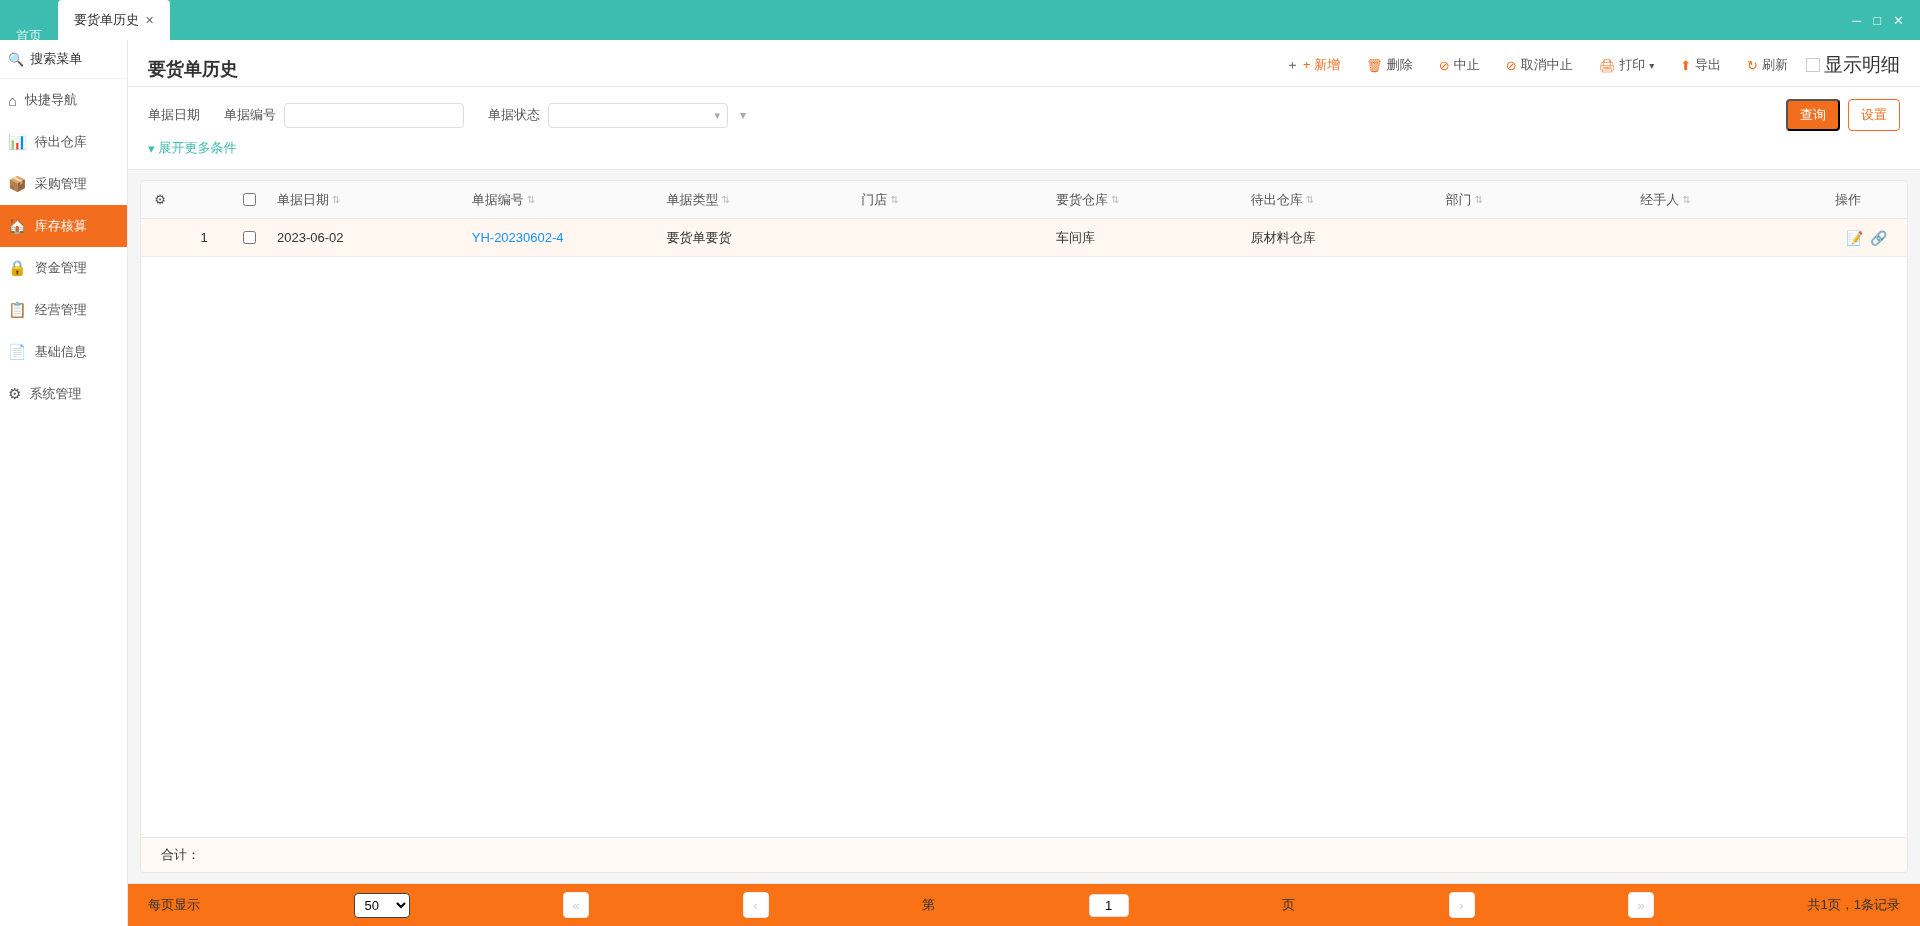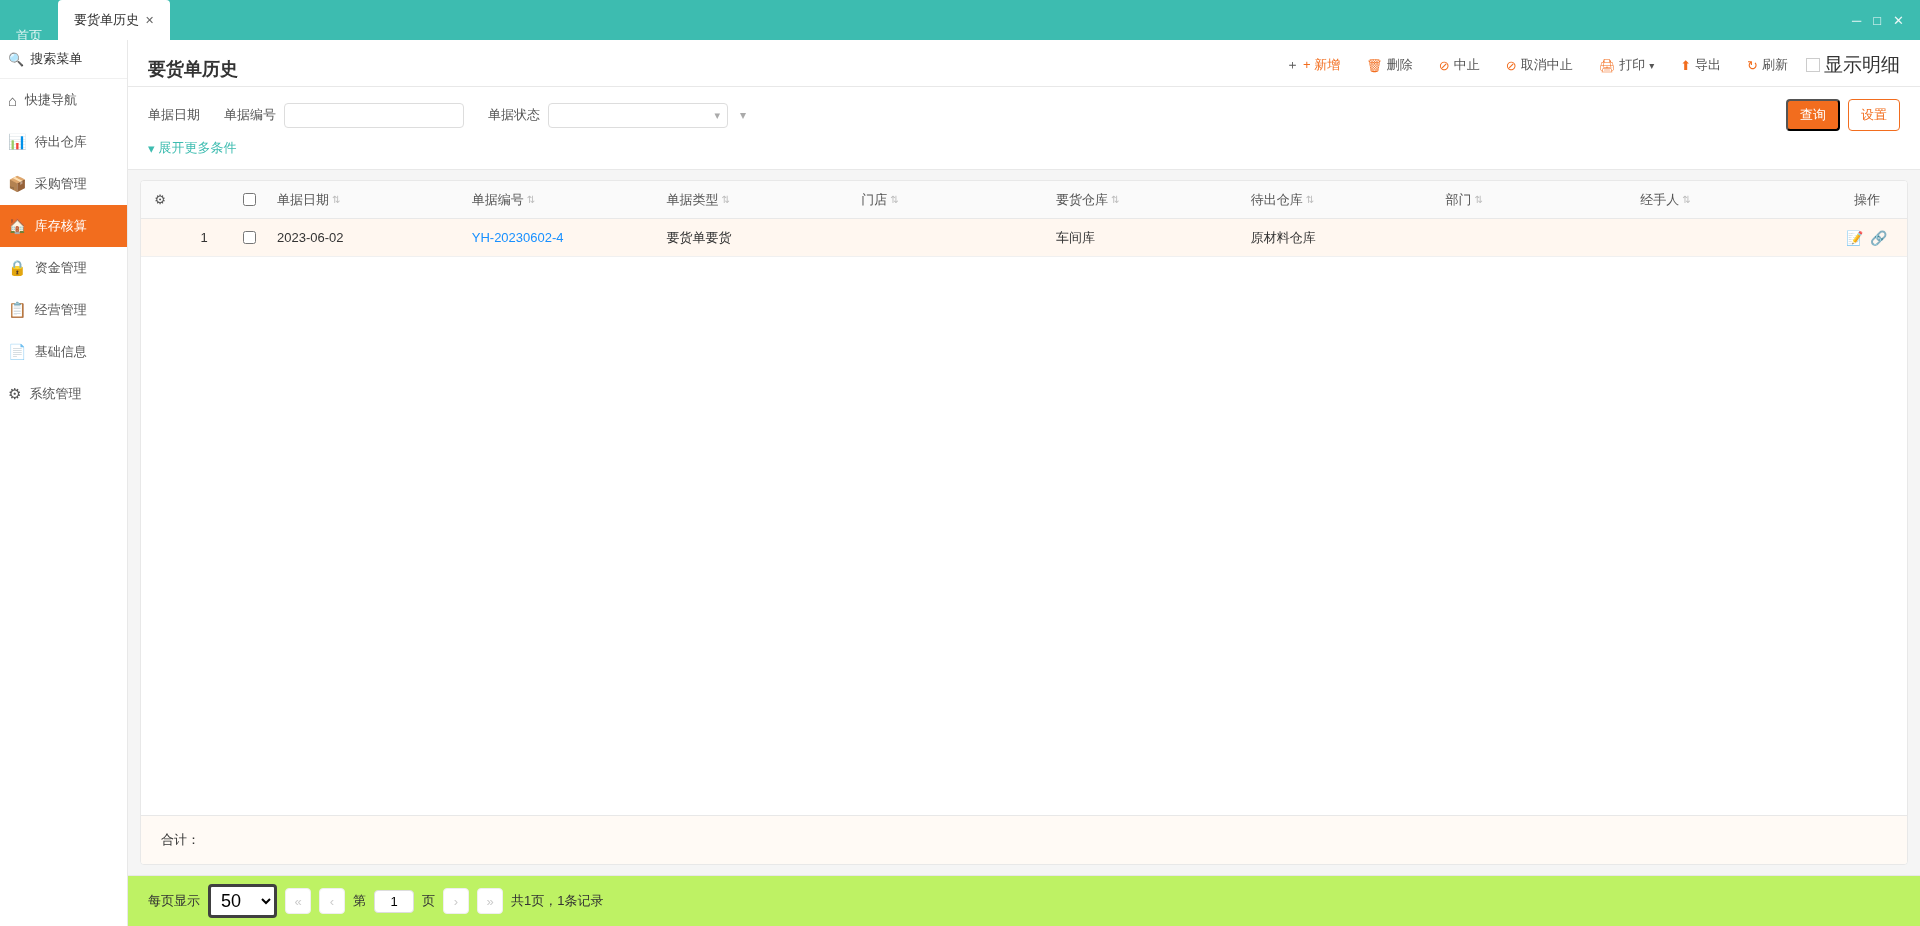--- a/index.html
+++ b/index.html
@@ -49,42 +49,42 @@
     .filter-input { border: 1px solid #ddd; border-radius: 4px; padding: 4px 8px; font-size: 13px; width: 180px; outline: none; }
     .filter-select { border: 1px solid #ddd; border-radius: 4px; padding: 4px 8px; font-size: 13px; width: 180px; background: #fff; appearance: none; cursor: pointer; }
     .expand-more { color: #3dbcb0; cursor: pointer; font-size: 13px; display: flex; align-items: center; gap: 4px; margin-top: 8px; }
 
     
     .table-area { flex: 1; overflow: auto; background: #fff; margin: 10px 12px; border-radius: 4px; border: 1px solid #e8e8e8; display: flex; flex-direction: column; }
     .table-header { display: flex; align-items: center; background: #fafafa; border-bottom: 1px solid #e8e8e8; height: 38px; position: sticky; top: 0; z-index: 1; }
     .th { flex: 1; padding: 0 8px; font-size: 13px; color: #555; display: flex; align-items: center; gap: 3px; white-space: nowrap; }
     .th.num { width: 50px; flex: none; justify-content: center; }
     .th.check { width: 40px; flex: none; justify-content: center; }
-    .th.ops { width: 80px; flex: none; justify-content: center; }
+    .th.ops { width: 80px; flex: none; }
     .th .sort-icon { color: #bbb; font-size: 10px; }
     .th.settings-col { width: 38px; flex: none; justify-content: center; }
     .table-row { display: flex; align-items: center; height: 38px; border-bottom: 1px solid #f0f0f0; }
     .table-row.highlighted { background: #fff7f0; }
     .td { flex: 1; padding: 0 8px; font-size: 13px; color: #333; display: flex; align-items: center; white-space: nowrap; overflow: hidden; }
     .td.num { width: 50px; flex: none; justify-content: center; }
     .td.check { width: 40px; flex: none; justify-content: center; }
     .td.ops { width: 80px; flex: none; justify-content: center; gap: 6px; }
     .td.settings-col { width: 38px; flex: none; }
     .td a { color: #1890ff; text-decoration: none; }
     .td-icon { color: #aaa; cursor: pointer; font-size: 14px; }
 
     
-    .summary-row { background: #fffaf5; border-top: 1px solid #e8e8e8; padding: 15px 20px; font-size: 13px; color: #333; margin-top: auto; flex-shrink: 0; }
-
-    
-    .pagination { background: #bef264; border-top: 1px solid #e8e8e8; padding: 8px 20px; display: flex; align-items: center; justify-content: flex-start; gap: 8px; font-size: 13px; flex-shrink: 0; }
+    .summary-row { background: #fffaf5; border-top: 1px solid #e8e8e8; padding: 8px 20px; font-size: 13px; color: #333; margin-top: auto; flex-shrink: 0; }
+
+    
+    .pagination { background: #f97316; border-top: 1px solid #e8e8e8; padding: 8px 20px; display: flex; align-items: center; justify-content: space-between; gap: 16px; font-size: 13px; flex-shrink: 0; }
     .page-btn { width: 26px; height: 26px; border: 1px solid #ddd; border-radius: 4px; display: flex; align-items: center; justify-content: center; cursor: pointer; background: #fff; color: #555; }
     .page-btn.disabled { color: #ccc; cursor: not-allowed; border-color: #eee; }
     .page-input { width: 40px; border: 1px solid #ddd; border-radius: 4px; padding: 3px 6px; text-align: center; font-size: 13px; }
-    .page-select { border: 3px solid #404040; border-radius: 4px; padding: 3px 6px; font-size: 18px; background: #fff; }
+    .page-select { border: 1px solid #404040; border-radius: 4px; padding: 3px 6px; font-size: 13px; background: #fff; }
     .checkbox-input { cursor: pointer; }
 
     .filter-group-vertical { display: flex; flex-direction: column; gap: 2px; }
     .filter-row-main { display: flex; align-items: center; gap: 24px; }
     .select-wrapper { position: relative; display: inline-flex; align-items: center; }
     .select-wrapper::after { content: "▾"; position: absolute; right: 8px; color: #aaa; pointer-events: none; font-size: 11px; }
     .select-wrapper select { padding-right: 20px; }
   </style>
 </head>
 <body>

